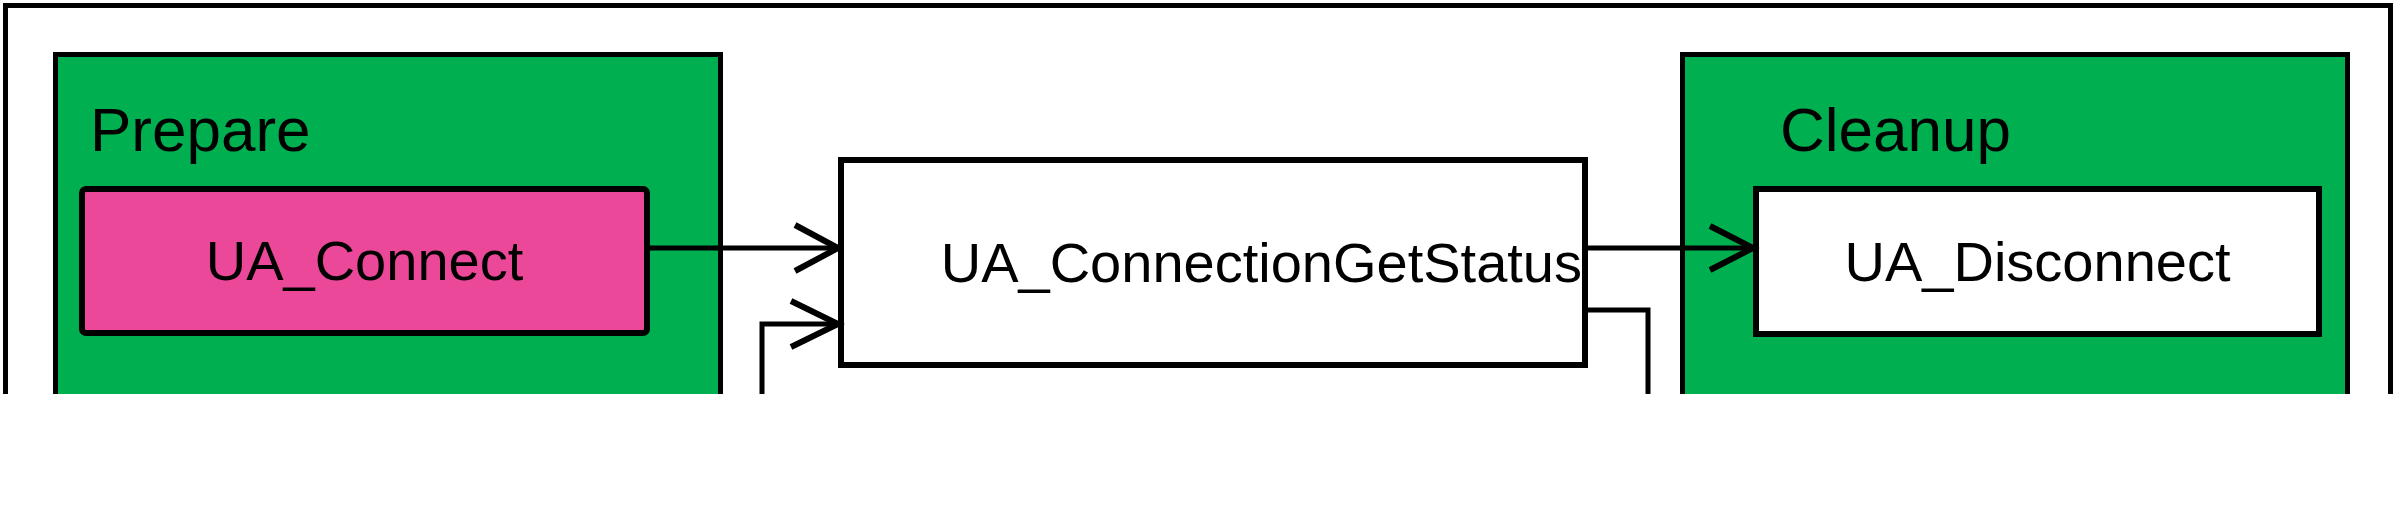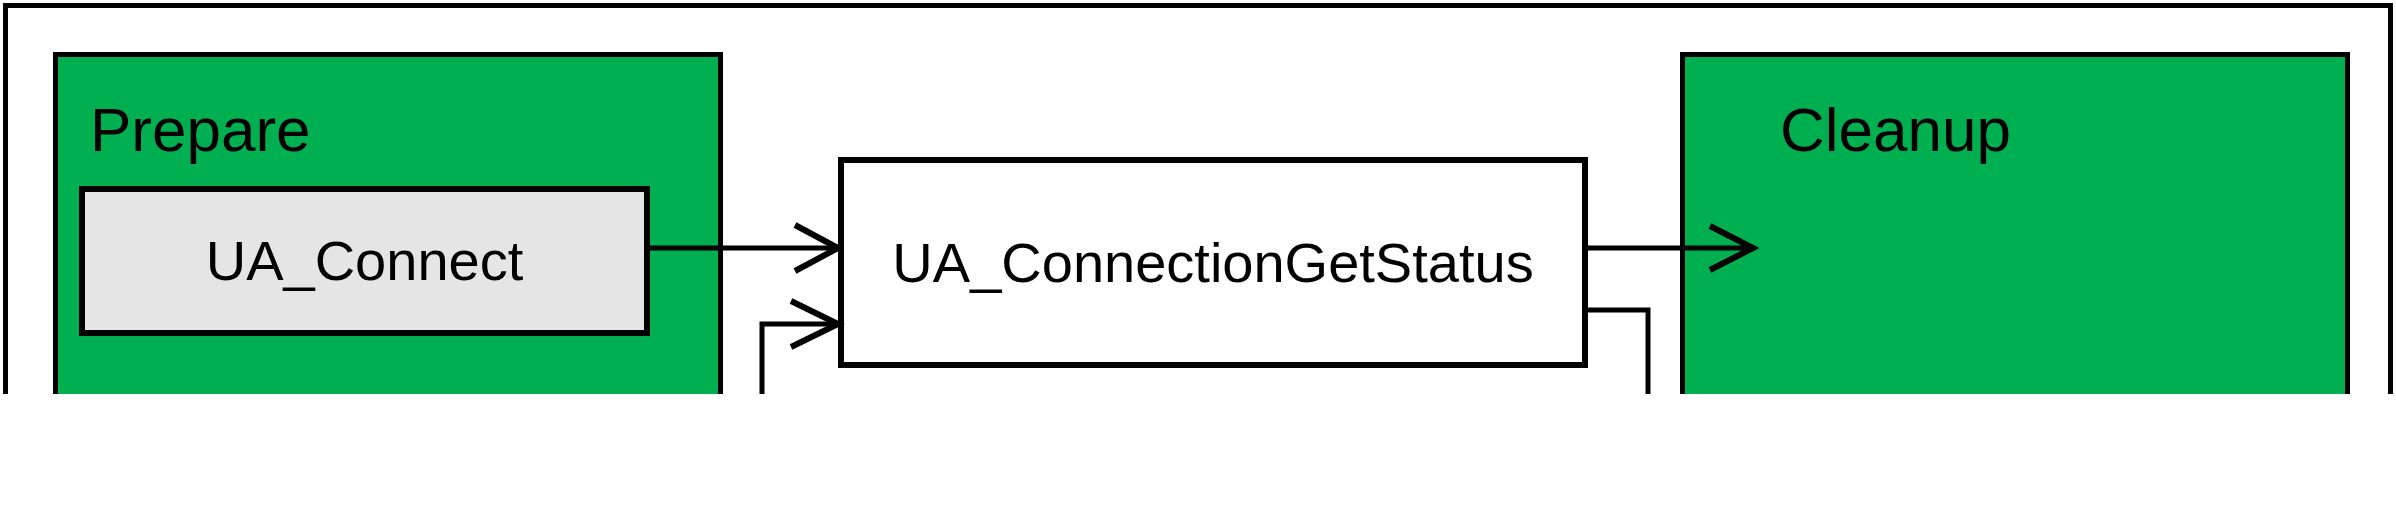--- a/index.html
+++ b/index.html
@@ -46,21 +46,21 @@
     display: flex;
     align-items: center;
     justify-content: center;
   }
   .node-label {
     font-size: 56px;
     line-height: 1;
     white-space: nowrap;
   }
   .node--connect    { left: 79px;   top: 186px; width: 571px; height: 150px; }
-  .node--status     { left: 838px;  top: 157px; width: 750px; height: 211px; }
+  .node--status     { left: 838px;  top: 157px; width: 750px; height: 211px; justify-content: flex-end; }
   .node--disconnect { left: 1753px; top: 186px; width: 569px; height: 151px; }
   svg.edges {
     position: absolute;
     left: 0; top: 0;
     width: 2396px; height: 526px;
     pointer-events: none;
   }
   svg.edges path, svg.edges polyline {
     fill: none;
     stroke: #000;
@@ -76,28 +76,31 @@
   <div class="outer-frame"></div>
 
   <div class="group group--prepare" style="background-color: rgb(0, 176, 80);">
     <div class="group-label">Prepare</div>
   </div>
 
   <div class="group group--cleanup" style="background-color: rgb(0, 176, 80);">
     <div class="group-label">Cleanup</div>
   </div>
 
-  <div class="node node--connect" style="background-color: #e5e5e5;">
+  <div class="node node--connect" style="background-color: #ec4899; border-radius: 7px;">
     <span class="node-label">UA_Connect</span>
   </div>
 
   <div class="node node--status" style="background-color: rgb(255, 255, 255);">
     <span class="node-label">UA_ConnectionGetStatus</span>
   </div>
 
+  <div class="node node--disconnect" style="background-color: rgb(255, 255, 255);">
+    <span class="node-label">UA_Disconnect</span>
+  </div>
 
   <svg class="edges" viewBox="0 0 2396 526">
 
     <path class="edge-line" d="M650,248 L838,248"></path>
     <path class="edge-head" d="M795,225 L838,248 L795,271"></path>
 
     <path class="edge-line" d="M1588,248 L1753,248"></path>
     <path class="edge-head" d="M1710,226 L1753,248 L1710,270"></path>
 
     <path class="edge-line" d="M1588,310 L1648,310 L1648,454 L762,454 L762,324 L834,324"></path>

